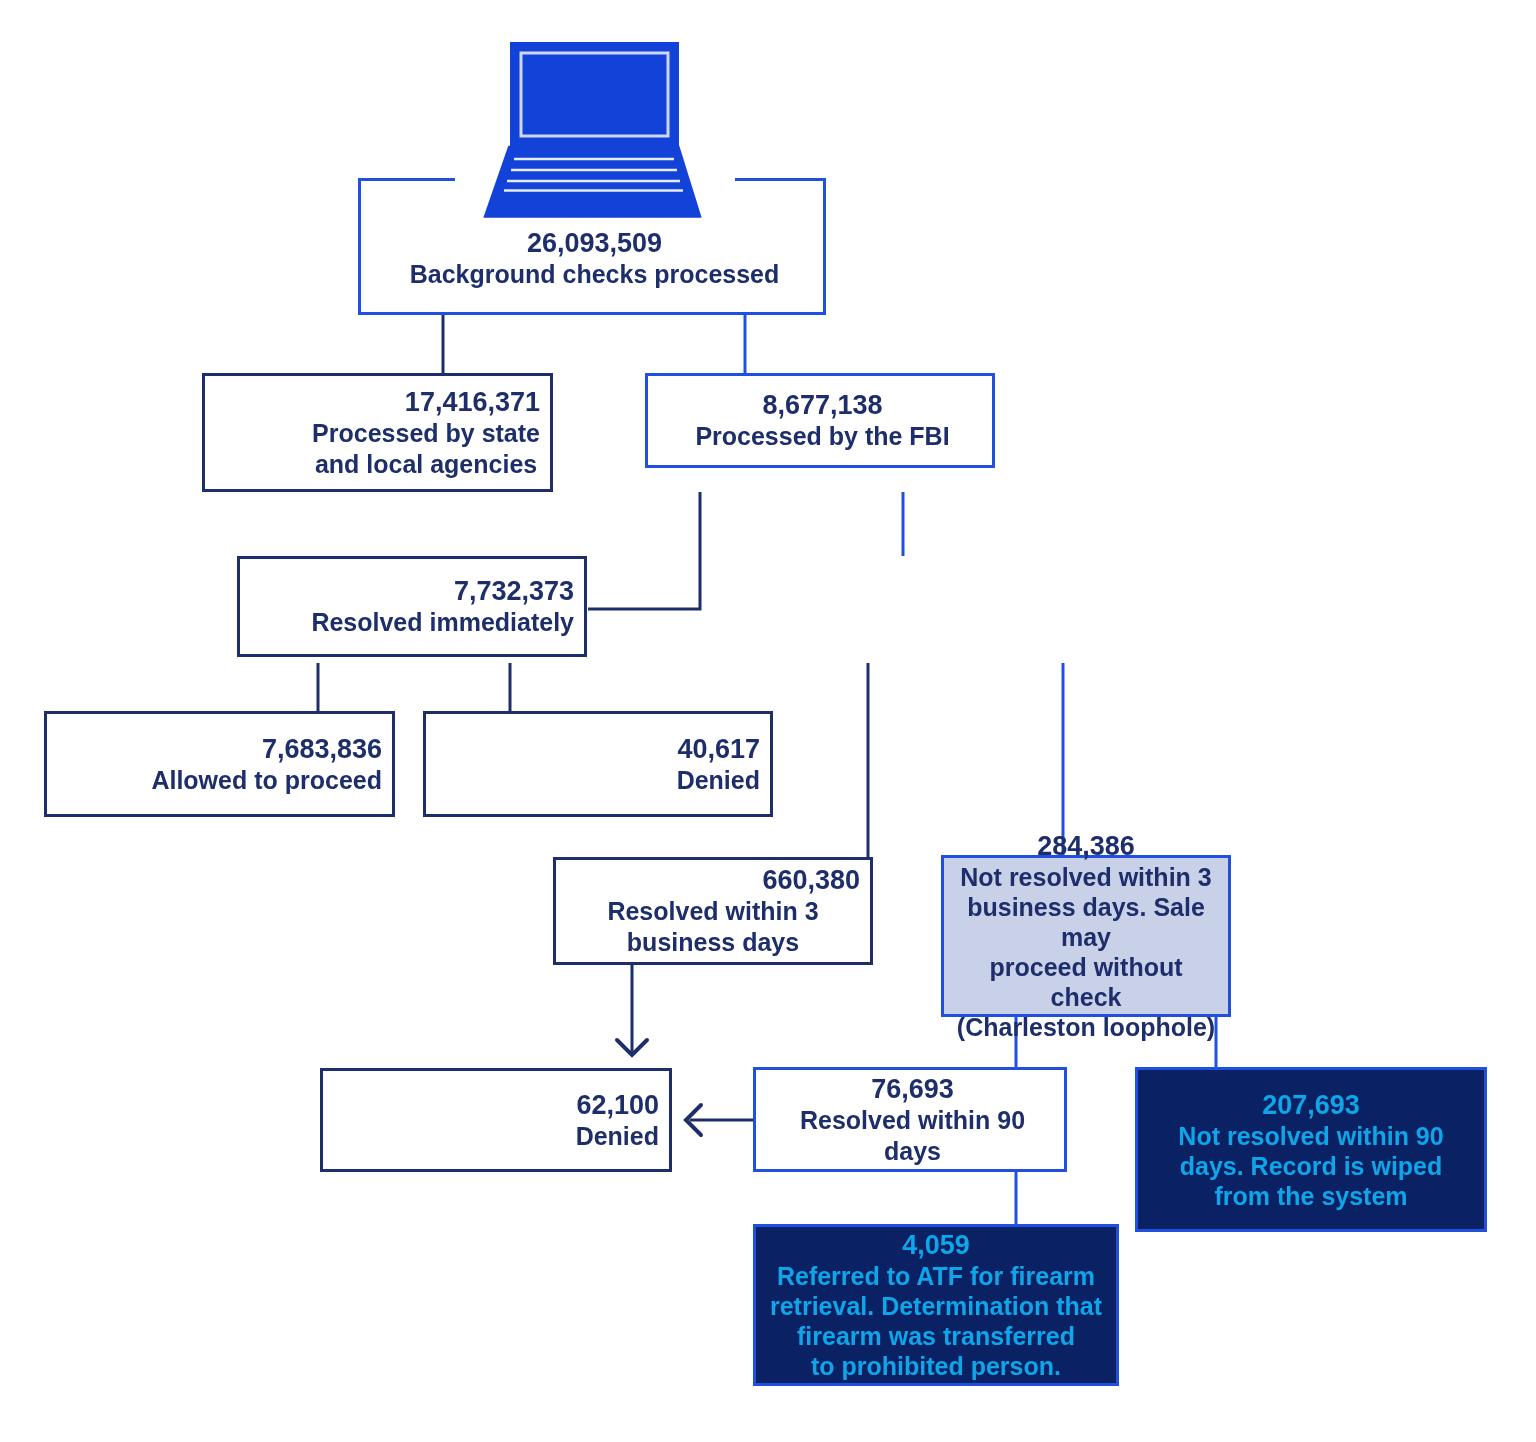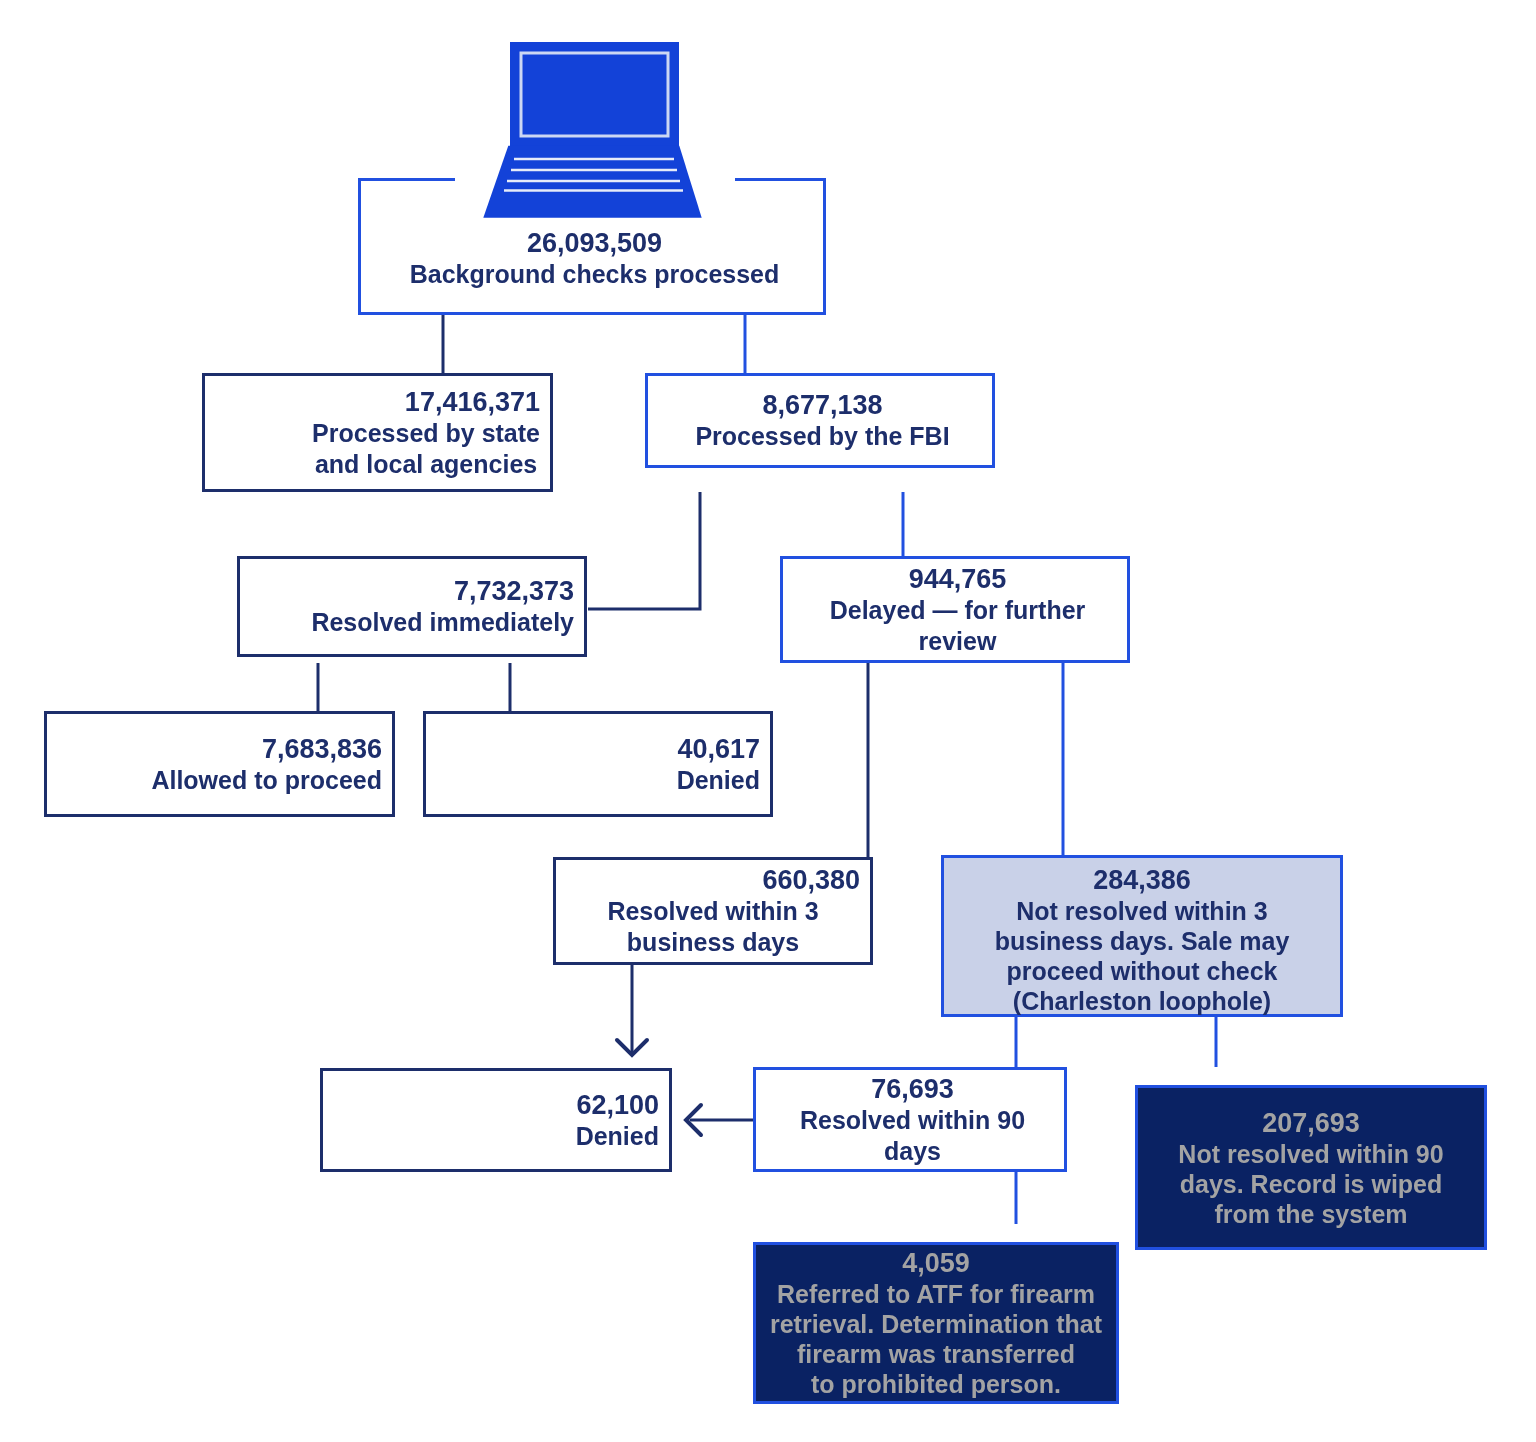--- a/index.html
+++ b/index.html
@@ -20,21 +20,21 @@
   .stroke-navy{stroke:var(--navy);}
   .stroke-blue{stroke:var(--bright-blue);}
 
   .node{
     position:absolute; box-sizing:border-box; background:var(--paper);
     display:flex; flex-direction:column; justify-content:center; align-items:center;
     text-align:center; z-index:2; padding:6px 10px;
   }
   .b-navy{border:3px solid var(--navy);align-items:flex-end;}
   .b-blue{border:3px solid var(--bright-blue);padding-left:15px;}
-  .f-dark{background:var(--navy-fill); color:#a3a3a3; border:3px solid var(--bright-blue);margin-top:18px;}
+  .f-dark{background:var(--navy-fill); color:#0ea5e9; border:3px solid var(--bright-blue);}
   .f-lav{background:var(--lavender-fill); border:3px solid var(--bright-blue);}
 
   .num{font-weight:700; font-size:27px; line-height:32px;}
   .lbl{font-weight:700; font-size:25px; line-height:31px; white-space:pre-line;}
   .node.small .lbl{line-height:30px;}
 
   #node-root{justify-content:flex-end; padding-bottom:22px;}
   #laptop{position:absolute; left:455px; top:35px; z-index:3;}
   .lap-light{stroke:#ccd7f3; fill:none;}
 </style>
@@ -101,41 +101,37 @@
   <div class="node b-blue" style="left:645px;top:373px;width:350px;height:95px;">
     <div class="num">8,677,138</div>
     <div class="lbl">Processed by the FBI</div>
   </div>
 
   <div class="node b-navy" style="left:237px;top:556px;width:350px;height:101px;">
     <div class="num">7,732,373</div>
     <div class="lbl">Resolved immediately</div>
   </div>
 
-  <div class="node b-blue" style="left:780px;top:556px;width:350px;height:107px;">
-    <div class="num">944,765</div>
-    <div class="lbl">Delayed — for further review</div>
-  </div>
 
   <div class="node b-navy" style="left:44px;top:711px;width:351px;height:106px;">
     <div class="num">7,683,836</div>
     <div class="lbl">Allowed to proceed</div>
   </div>
 
   <div class="node b-navy" style="left:423px;top:711px;width:350px;height:106px;">
     <div class="num">40,617</div>
     <div class="lbl">Denied</div>
   </div>
 
   <div class="node b-navy" style="left:553px;top:857px;width:320px;height:108px;">
     <div class="num">660,380</div>
     <div class="lbl">Resolved within 3 business days</div>
   </div>
 
-  <div class="node f-lav small" style="left:941px;top:855px;width:402px;height:162px;justify-content:space-between;">
+  <div class="node f-lav small" style="left:941px;top:855px;width:290px;height:162px;">
     <div class="num">284,386</div>
     <div class="lbl">Not resolved within 3
 business days. Sale may
 proceed without check
 (Charleston loophole)</div>
   </div>
 
   <div class="node b-navy" style="left:320px;top:1068px;width:352px;height:104px;">
     <div class="num">62,100</div>
     <div class="lbl">Denied</div>

